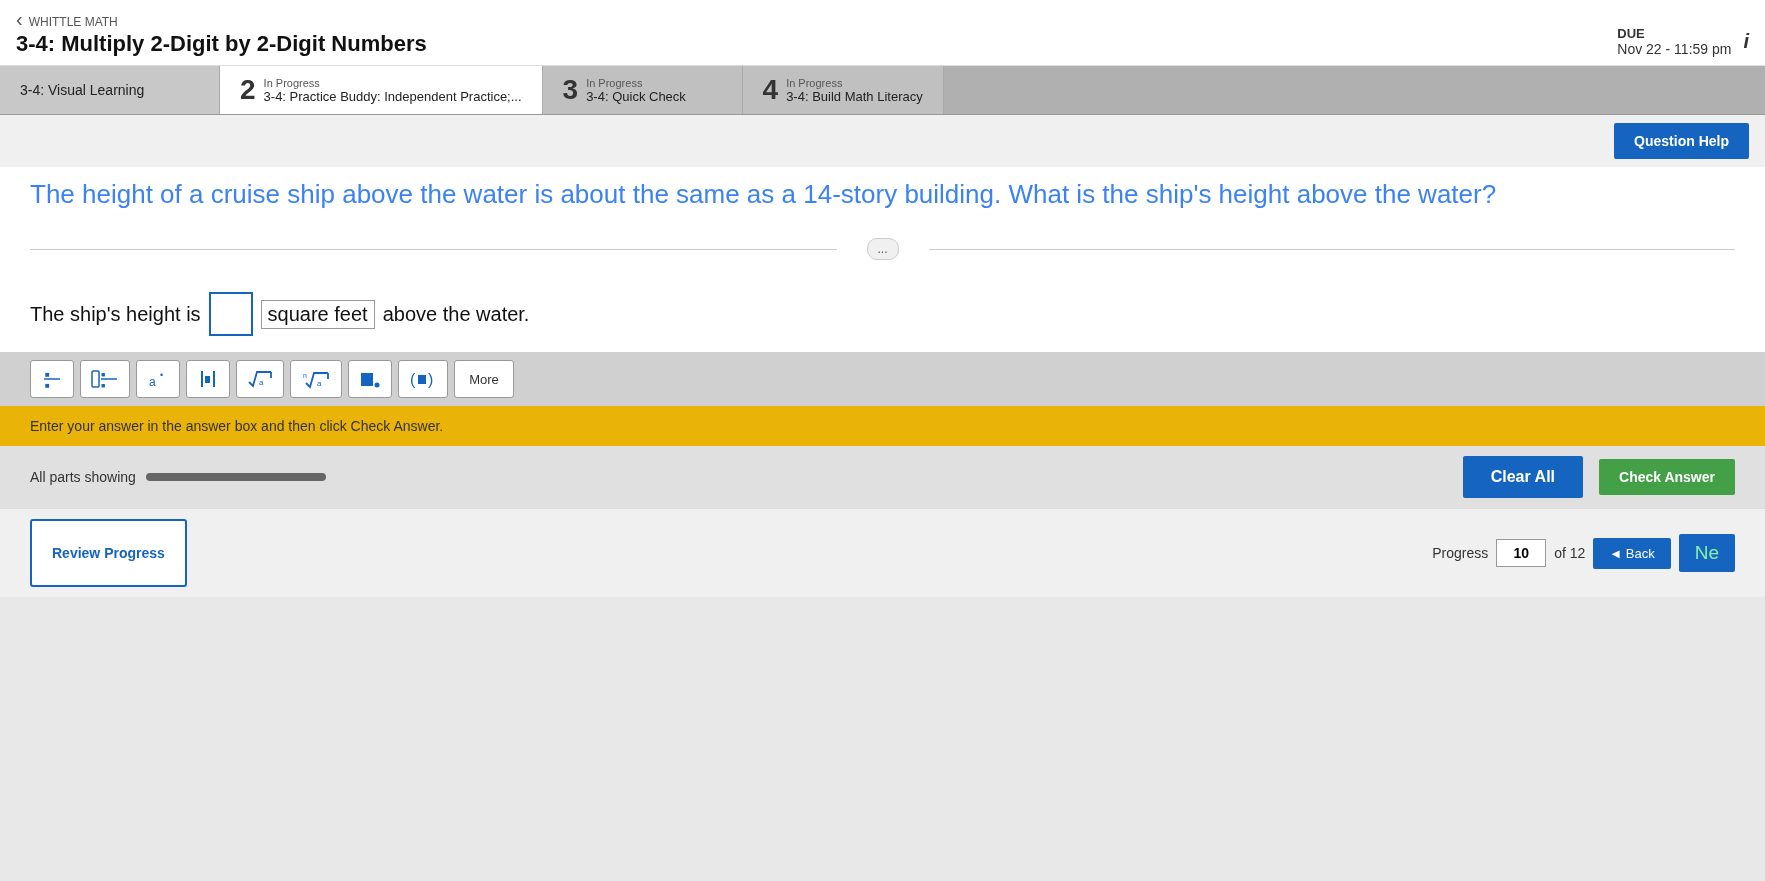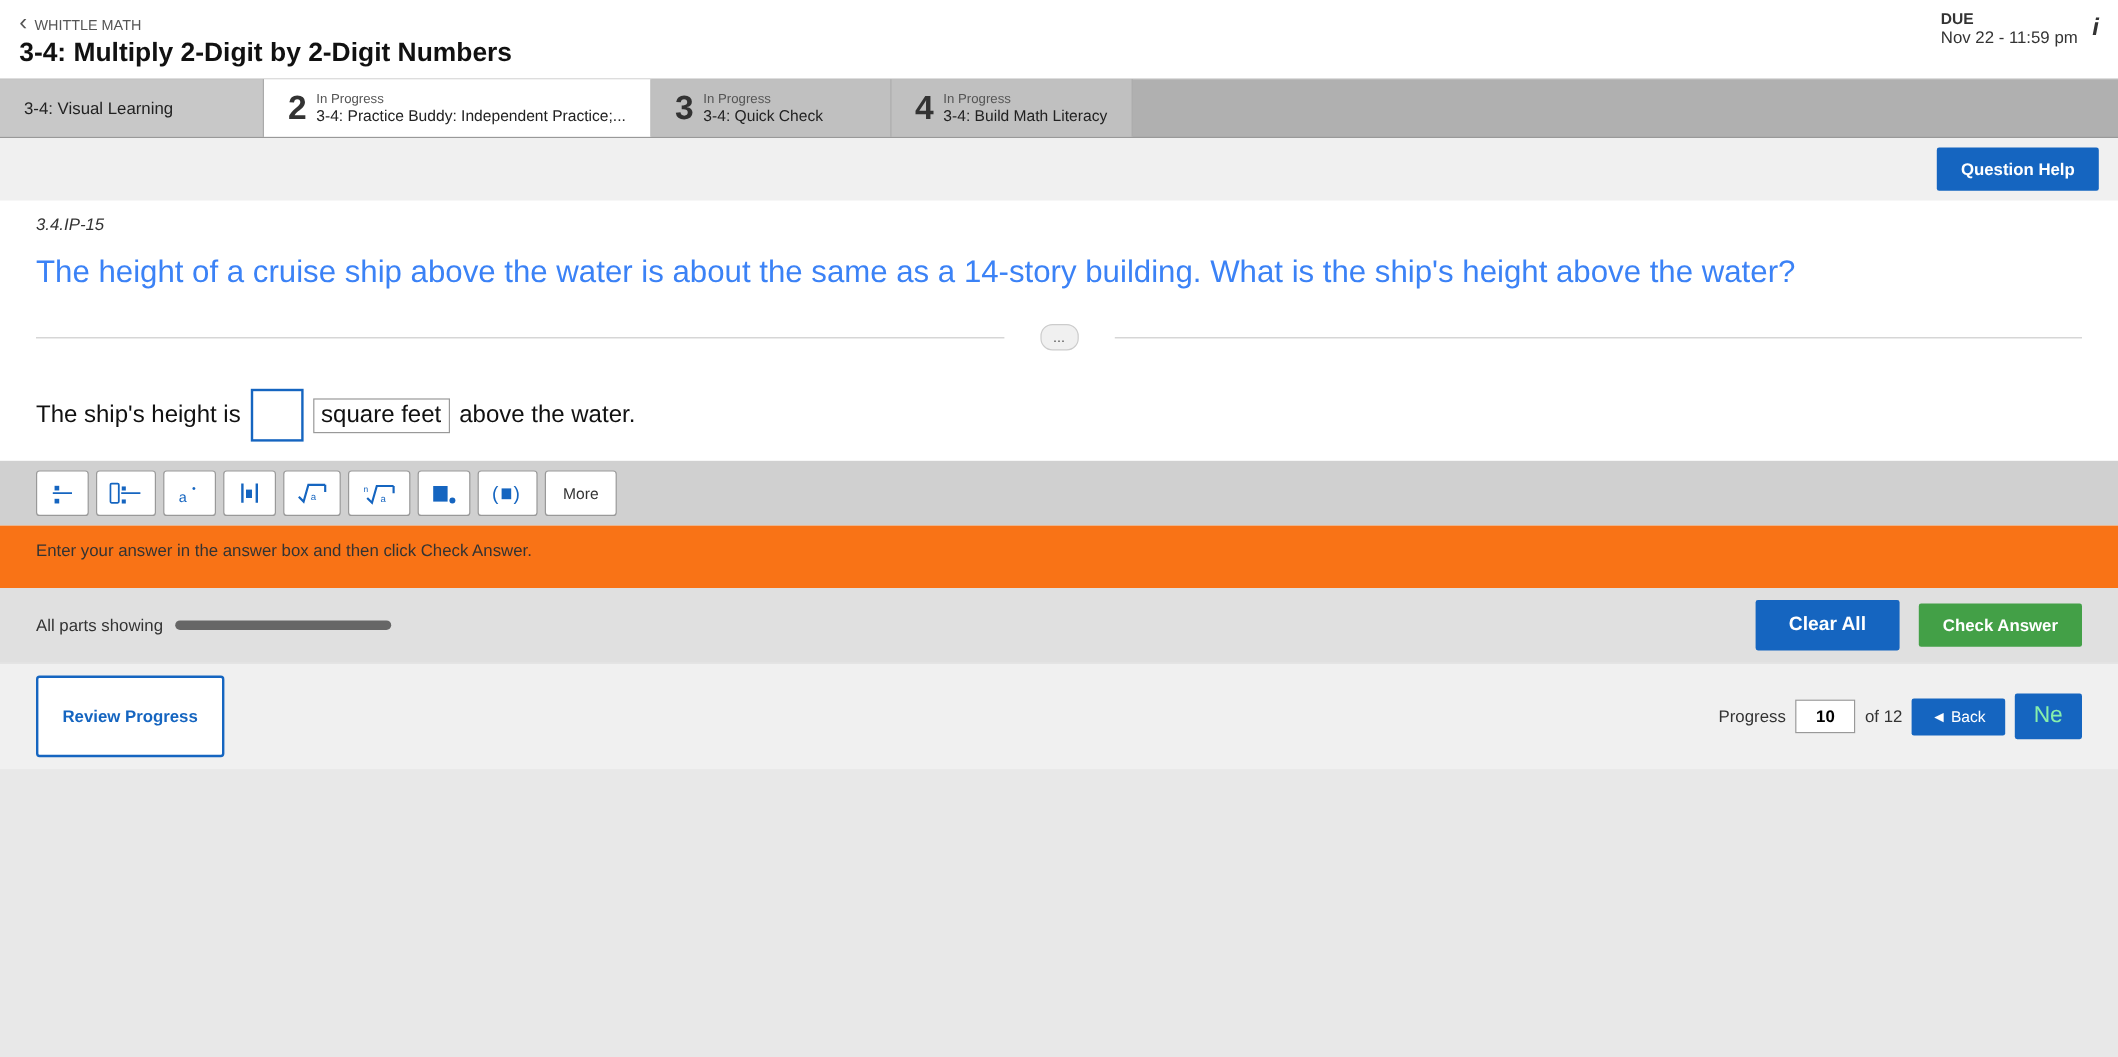--- a/index.html
+++ b/index.html
@@ -9,21 +9,21 @@
       width: 1765px;
       min-height: 881px;
       overflow-x: hidden;
     }
 
     
     .header {
       background: #fff;
       padding: 8px 16px;
       display: flex;
-      align-items: flex-start;
+      align-items: flex-end;
       justify-content: space-between;
       border-bottom: 1px solid #ddd;
       min-height: 56px;
     }
     .header-left {
       display: flex;
       flex-direction: column;
     }
     .header-subtitle {
       font-size: 12px;
@@ -221,24 +221,24 @@
     }
     .math-btn.more-btn {
       color: #333;
       font-size: 13px;
       font-weight: normal;
       min-width: 60px;
     }
 
     
     .instructions {
-      padding: 12px 30px 24px;
-      font-size: 14px;
-      color: #333;
-      background: #f97316;
+      padding: 12px 30px 12px;
+      font-size: 14px;
+      color: #333;
+      background: #eab308;
     }
 
     
     .bottom-bar {
       background: #e0e0e0;
       padding: 10px 30px;
       display: flex;
       align-items: center;
       justify-content: space-between;
     }
@@ -376,21 +376,20 @@
     </div>
   </div>
 </div>
 
 <div class="question-help-area">
   <button class="question-help-btn">Question Help</button>
 </div>
 
 <div class="main-content">
 
-  <div class="question-id">3.4.IP-15</div>
 
   <div class="question-text">The height of a cruise ship above the water is about the same as a 14-story building. What is the ship's height above the water?</div>
 
   <div class="divider-area">
     <div class="divider-line"></div>
     <div class="divider-dots">...</div>
     <div class="divider-line"></div>
   </div>
 
   <div class="answer-area">

